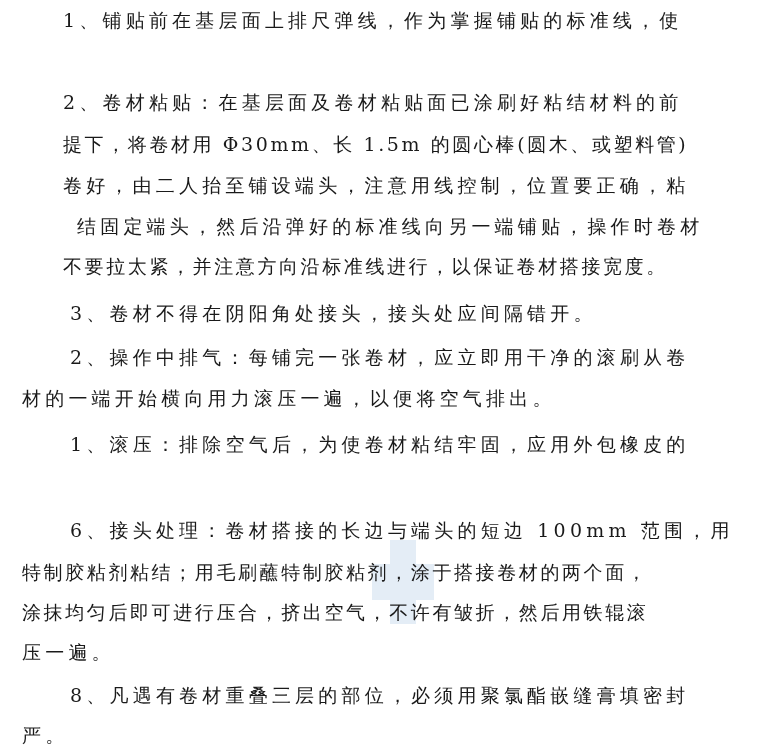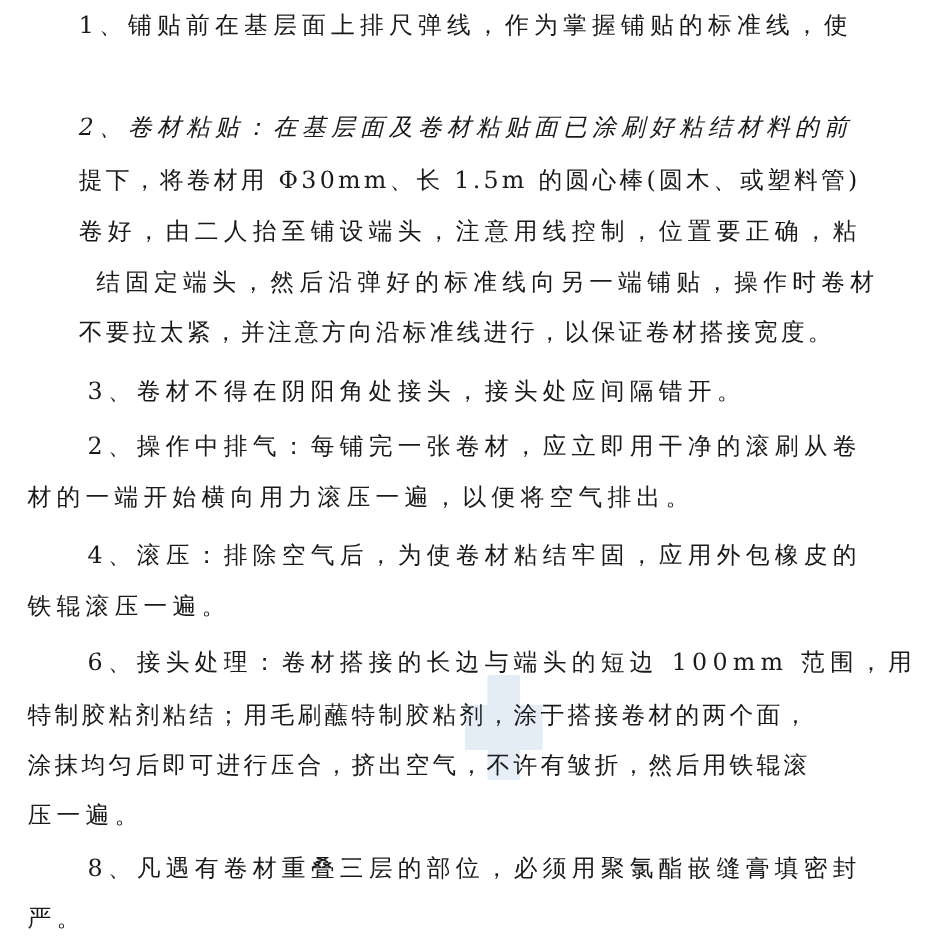--- a/index.html
+++ b/index.html
@@ -18,33 +18,32 @@
 
 <div class="page">
 
   <div class="watermark">
     <div class="v"></div>
       <div class="h"></div>
   </div>
 
   <div class="line" style="left:63px; top:8px;">1、铺贴前在基层面上排尺弹线，作为掌握铺贴的标准线，使</div>
 
-  <div class="line" style="left:63px; top:90px;font-style:italic;">2、卷材粘贴：在基层面及卷材粘贴面已涂刷好粘结材料的前</div>
+  <div class="line" style="left:63px; top:90px;">2、卷材粘贴：在基层面及卷材粘贴面已涂刷好粘结材料的前</div>
   <div class="line tight" style="left:63px; top:132px;">提下，将卷材用 Φ30mm、长 1.5m 的圆心棒(圆木、或塑料管)</div>
   <div class="line" style="left:63px; top:173px;">卷好，由二人抬至铺设端头，注意用线控制，位置要正确，粘</div>
   <div class="line" style="left:57px; top:214px;margin-left:20px;">结固定端头，然后沿弹好的标准线向另一端铺贴，操作时卷材</div>
   <div class="line tight" style="left:63px; top:254px;">不要拉太紧，并注意方向沿标准线进行，以保证卷材搭接宽度。</div>
 
   <div class="line" style="left:70px; top:301px;">3、卷材不得在阴阳角处接头，接头处应间隔错开。</div>
 
   <div class="line" style="left:70px; top:345px;">2、操作中排气：每铺完一张卷材，应立即用干净的滚刷从卷</div>
   <div class="line" style="left:22px; top:386px;">材的一端开始横向用力滚压一遍，以便将空气排出。</div>
 
-  <div class="line" style="left:70px; top:432px;">4、滚压：排除空气后，为使卷材粘结牢固，应用外包橡皮的</div>
-  <div class="line" style="left:22px; top:473px;">铁辊滚压一遍。</div>
+  <div class="line" style="left:70px; top:432px;">1、滚压：排除空气后，为使卷材粘结牢固，应用外包橡皮的</div>
 
   <div class="line" style="left:70px; top:518px;">6、接头处理：卷材搭接的长边与端头的短边 100mm 范围，用</div>
   <div class="line tight" style="left:22px; top:600px;">涂抹均匀后即可进行压合，挤出空气，不许有皱折，然后用铁辊滚</div>
   <div class="line tight" style="left:22px; top:560px;">特制胶粘剂粘结；用毛刷蘸特制胶粘剂，涂于搭接卷材的两个面，</div>
   <div class="line" style="left:22px; top:640px;">压一遍。</div>
 
   <div class="line" style="left:70px; top:683px;">8、凡遇有卷材重叠三层的部位，必须用聚氯酯嵌缝膏填密封</div>
   <div class="line" style="left:22px; top:723px;">严。</div>
 
 </div>

